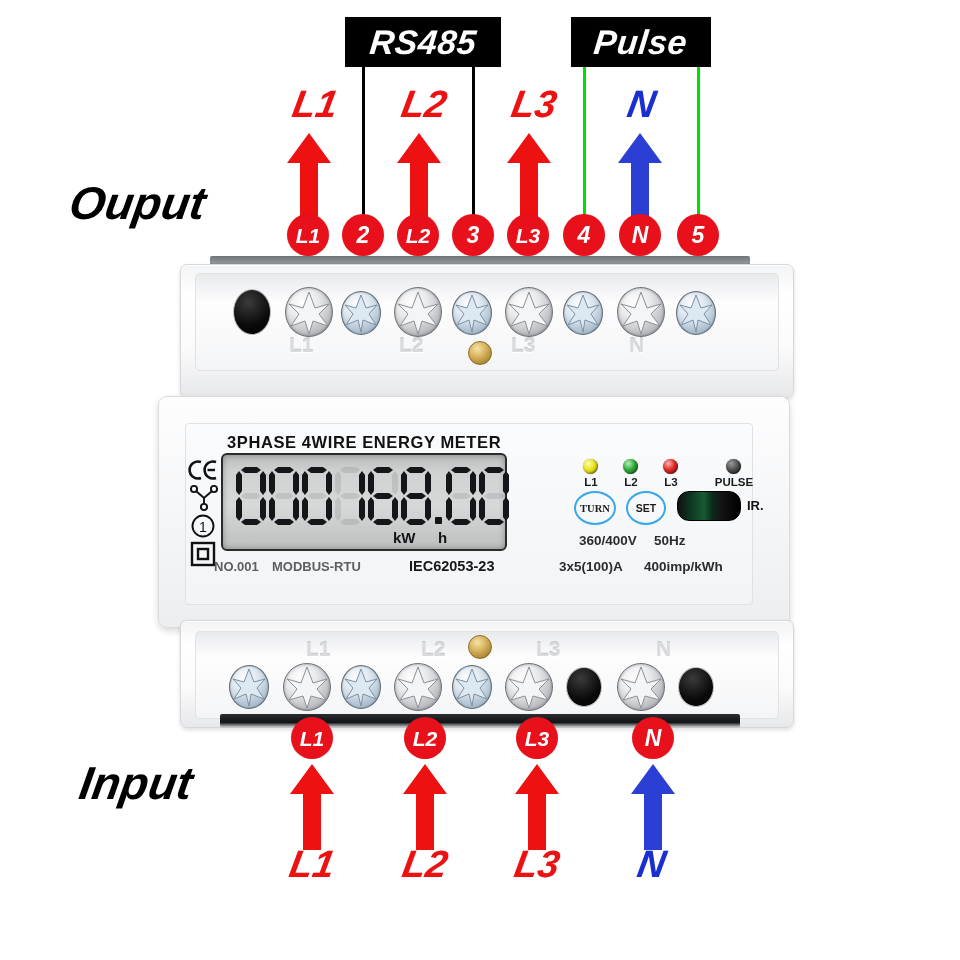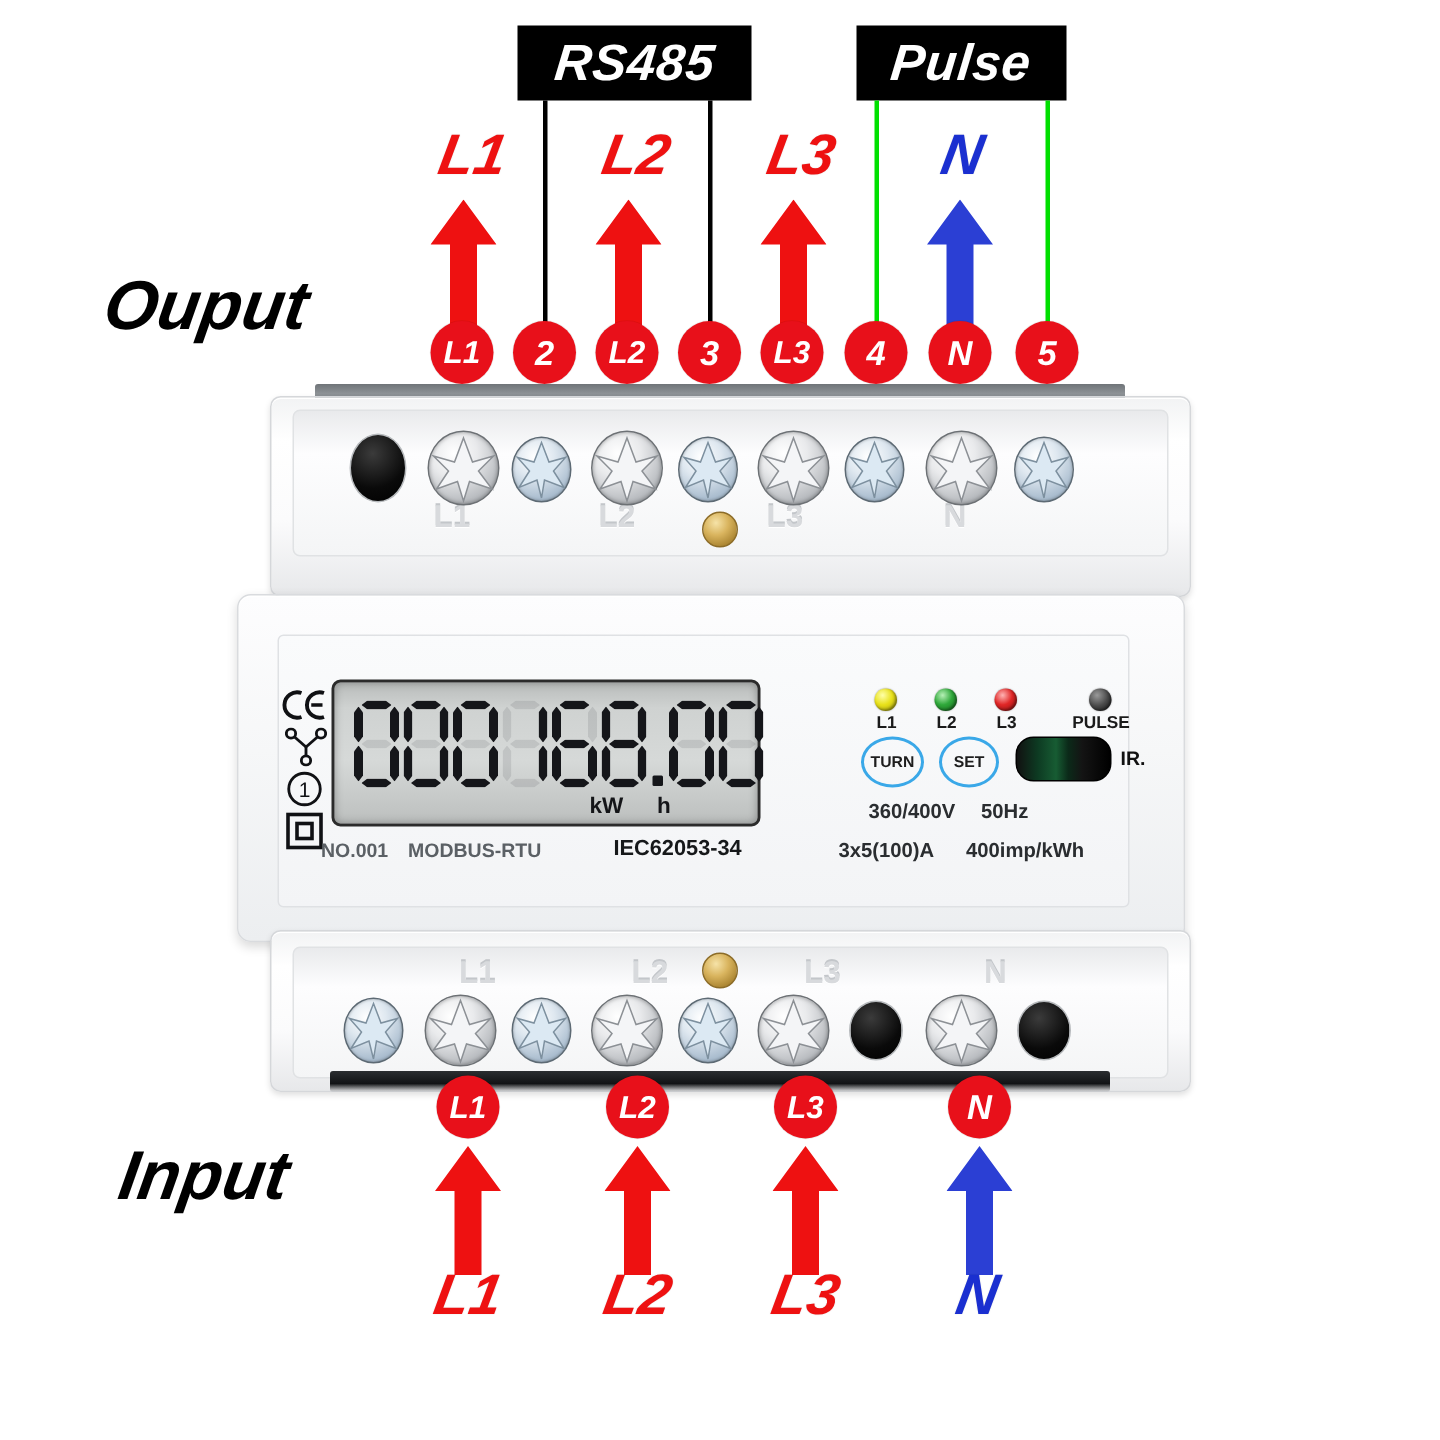--- a/index.html
+++ b/index.html
@@ -250,20 +250,21 @@
       </svg>
       </div>
 
     <div class="screw brass" style="left:287px;top:76px;width:22px;height:22px;"></div>
   </div>
 
   <div class="abs meter-body" style="left:158px;top:396px;width:630px;height:230px;">
 
     <div class="face-plate" style="left:26px;top:26px;width:566px;height:180px;"></div>
 
+    <div class="title-txt" style="left:68px;top:36px;font-size:16.5px;">3PHASE 4WIRE ENERGY METER</div>
 
     <svg class="sym" style="left:29px;top:62px;" width="30" height="22" viewBox="0 0 30 22">
       <path d="M13 3 A8.5 8.5 0 1 0 13 19" fill="none" stroke="#101114" stroke-width="2.6"></path>
       <path d="M28 3 A8.5 8.5 0 1 0 28 19" fill="none" stroke="#101114" stroke-width="2.6"></path>
       <line x1="19.5" y1="11" x2="27" y2="11" stroke="#101114" stroke-width="2.4"></line>
     </svg>
     <svg class="sym" style="left:31px;top:88px;" width="28" height="26" viewBox="0 0 28 26">
       <circle cx="4" cy="4" r="3.1" fill="none" stroke="#101114" stroke-width="1.9"></circle>
       <circle cx="24" cy="4" r="3.1" fill="none" stroke="#101114" stroke-width="1.9"></circle>
       <circle cx="14" cy="22" r="3.1" fill="none" stroke="#101114" stroke-width="1.9"></circle>
@@ -380,38 +381,38 @@
 
     <div class="led" style="left:464px;top:62px;width:15px;height:15px;background:radial-gradient(circle at 36% 30%,#b6f0b6 0%,#2fa83a 45%,#166d1e 100%);"></div>
     <div class="led-label" style="left:458px;top:79px;width:28px;">L2</div>
 
     <div class="led" style="left:504px;top:62px;width:15px;height:15px;background:radial-gradient(circle at 36% 30%,#ffb3b3 0%,#e02626 45%,#8d1212 100%);"></div>
     <div class="led-label" style="left:498px;top:79px;width:28px;">L3</div>
 
     <div class="led" style="left:567px;top:62px;width:15px;height:15px;background:radial-gradient(circle at 36% 30%,#9a9a9a 0%,#4a4a4a 50%,#1e1e1e 100%);"></div>
     <div class="led-label" style="left:552px;top:79px;width:46px;">PULSE</div>
 
-    <div class="btn-round" style="left:415px;top:94px;width:38px;height:30px;">
+    <div class="btn-round" style="left:415px;top:94px;width:38px;height:30px;font-family:Liberation Serif, serif;">
       <span>TURN</span>
     </div>
     <div class="btn-round" style="left:467px;top:94px;width:36px;height:30px;">
       <span>SET</span>
     </div>
 
     <div class="ir-win" style="left:518px;top:94px;width:62px;height:28px;"></div>
     <div class="blk-txt" style="left:588px;top:101px;font-size:13px;">IR.</div>
 
     <div class="blk-txt" style="left:420px;top:136px;font-size:13.5px;color:#2a2d30;">360/400V</div>
     <div class="blk-txt" style="left:495px;top:136px;font-size:13.5px;color:#2a2d30;">50Hz</div>
     <div class="blk-txt" style="left:400px;top:162px;font-size:13.5px;color:#2a2d30;">3x5(100)A</div>
     <div class="blk-txt" style="left:485px;top:162px;font-size:13.5px;color:#2a2d30;">400imp/kWh</div>
 
     <div class="small-txt" style="left:55px;top:162px;font-size:13px;color:#5b6065;">NO.001</div>
     <div class="small-txt" style="left:113px;top:162px;font-size:13px;color:#5b6065;">MODBUS-RTU</div>
-    <div class="blk-txt" style="left:250px;top:161px;font-size:14.5px;color:#16181a;">IEC62053-34</div>
+    <div class="blk-txt" style="left:250px;top:161px;font-size:14.5px;color:#16181a;">IEC62053-23</div>
   </div>
 
   <div class="abs term-block" style="left:180px;top:620px;width:612px;height:106px;">
     <div class="term-inner" style="left:14px;top:10px;right:14px;height:86px;"></div>
 
     <div class="emboss" style="left:125px;top:16px;font-size:21px;">L1</div>
     <div class="emboss" style="left:240px;top:16px;font-size:21px;">L2</div>
     <div class="emboss" style="left:355px;top:16px;font-size:21px;">L3</div>
     <div class="emboss" style="left:475px;top:16px;font-size:21px;">N</div>
 

